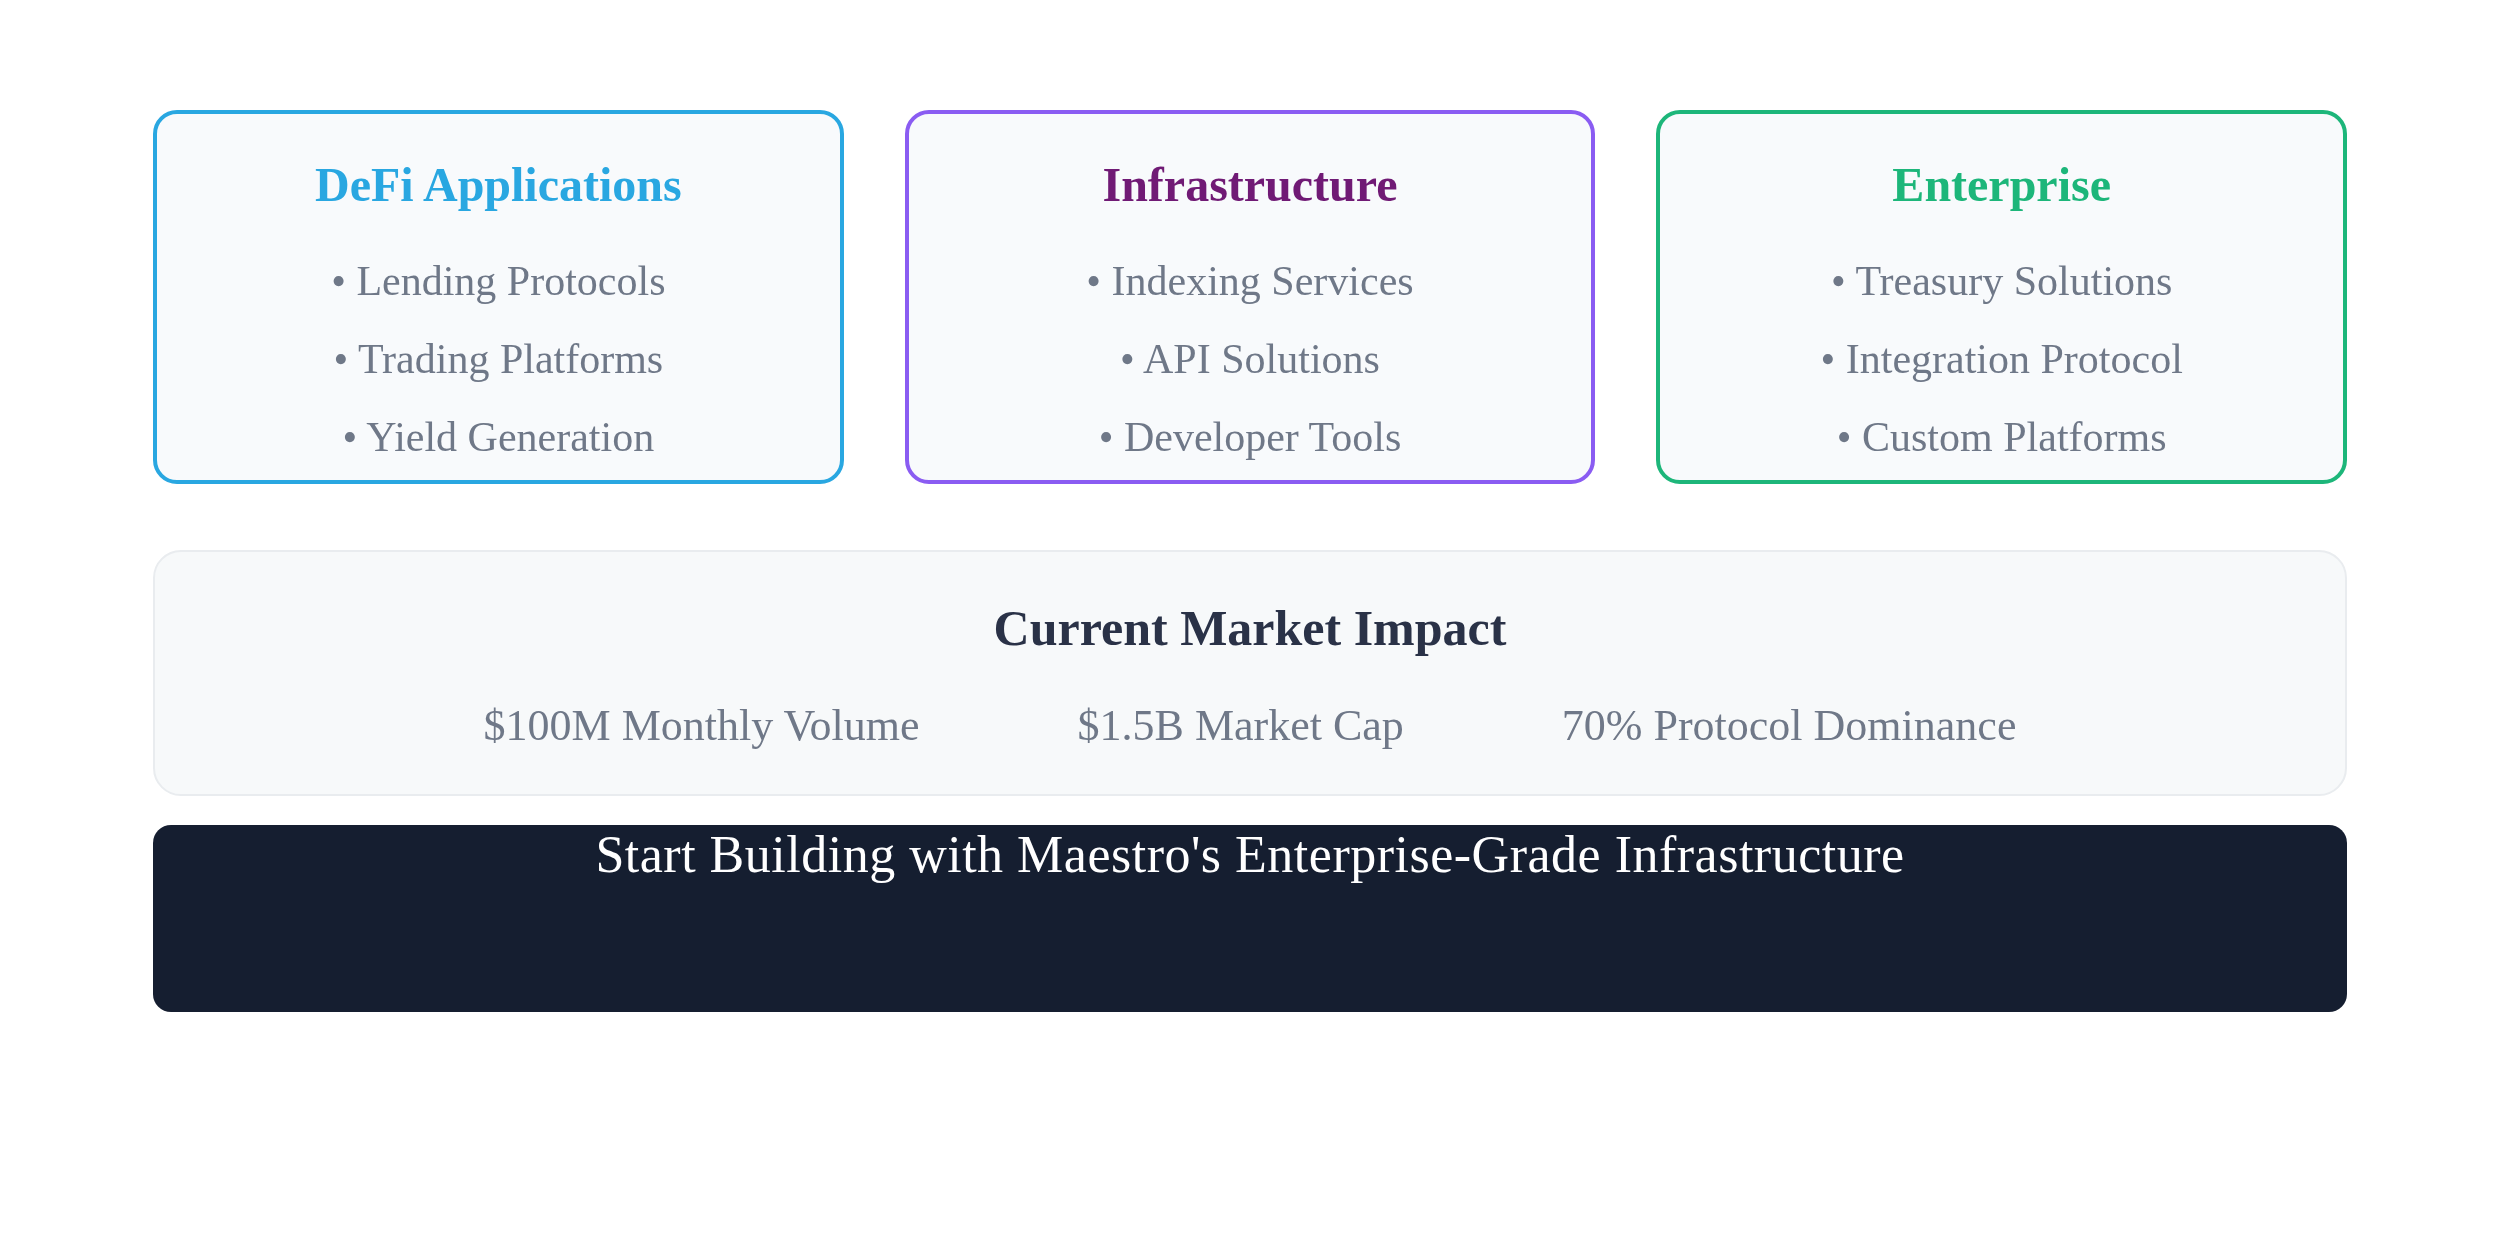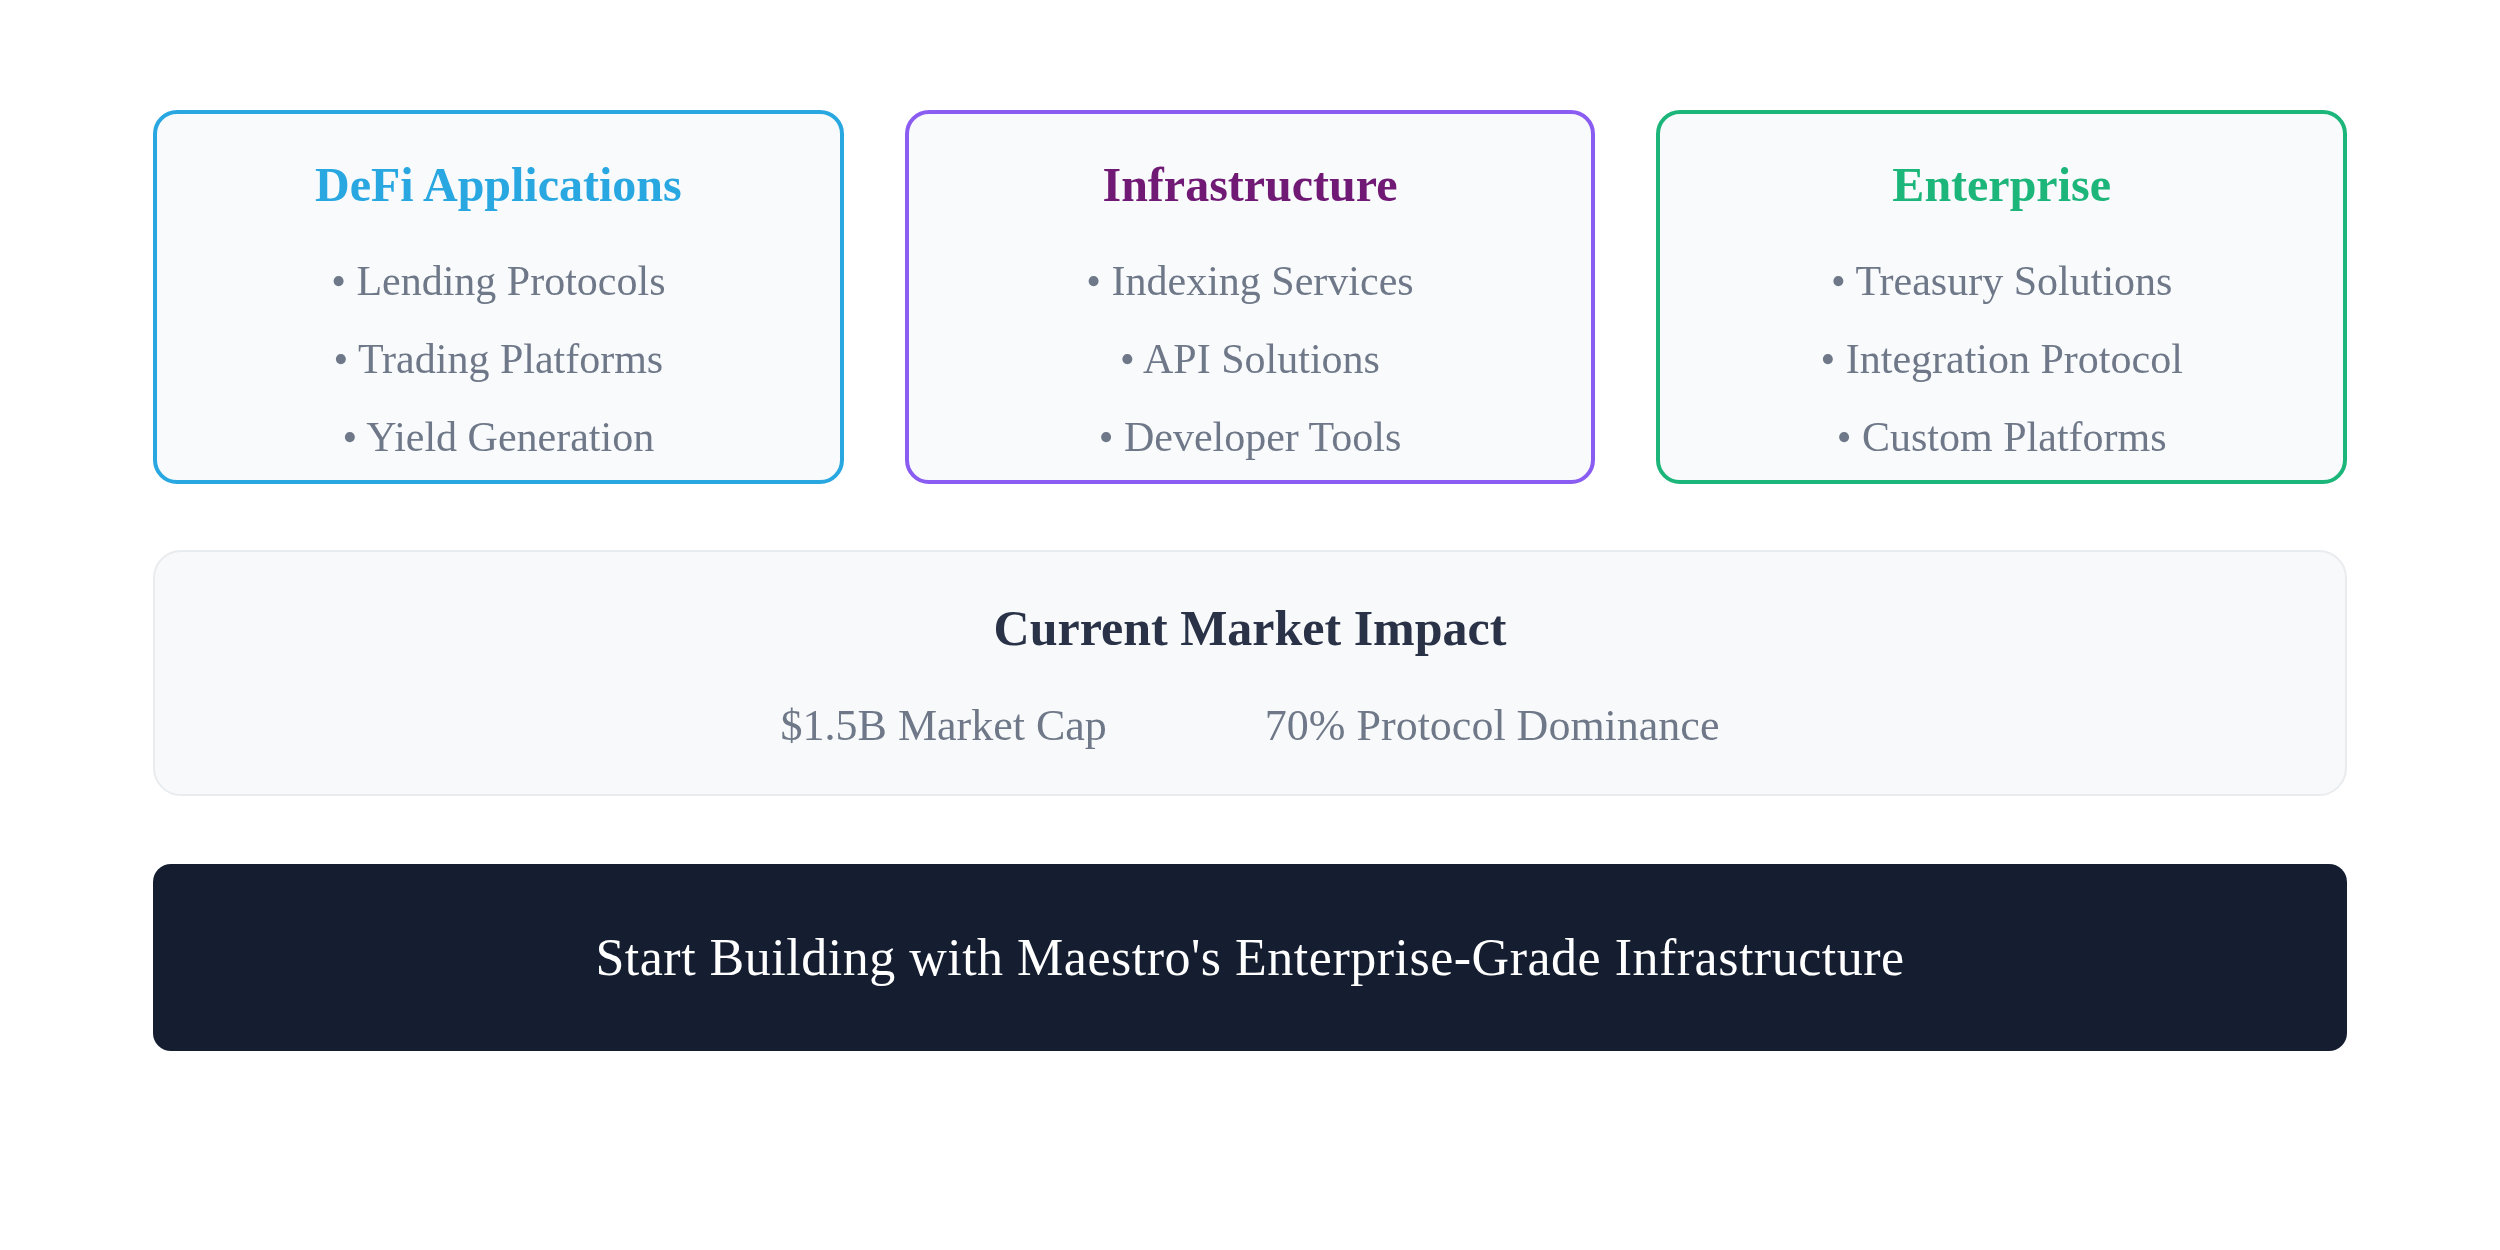--- a/index.html
+++ b/index.html
@@ -67,26 +67,26 @@
   }
   .stats-row {
     margin-top: 42px;
     display: flex;
     justify-content: center;
     gap: 158px;
     font-size: 44px;
     color: #6f7888;
   }
   .cta-banner {
-    margin-top: 68px;
+    margin-top: 29px;
     height: 187px;
     border-radius: 18px;
     background: #151e30;
     display: flex;
-    align-items: center;
+    align-items: flex-start;
     justify-content: center;
     cursor: pointer;
   }
   .cta-label {
     font-size: 52px;
     color: #ffffff;
     letter-spacing: 0.5px;
   }
 </style>
 </head>
@@ -124,20 +124,21 @@
           <li><span>•</span> <span>Integration Protocol</span></li>
           <li><span>•</span> <span>Custom Platforms</span></li>
         </ul>
       </div>
 
     </div>
 
     <div class="market-panel">
       <div class="market-title" style="color: rgb(42, 50, 71);">Current Market Impact</div>
       <div class="stats-row">
+        <span>$100M Monthly Volume</span>
         <span>$1.5B Market Cap</span>
         <span>70% Protocol Dominance</span>
       </div>
     </div>
 
     <div class="cta-banner" style="background: rgb(21, 30, 48);">
       <span class="cta-label" style="color: rgb(255, 255, 255);">Start Building with Maestro's Enterprise-Grade Infrastructure</span>
     </div>
 
   </div>

